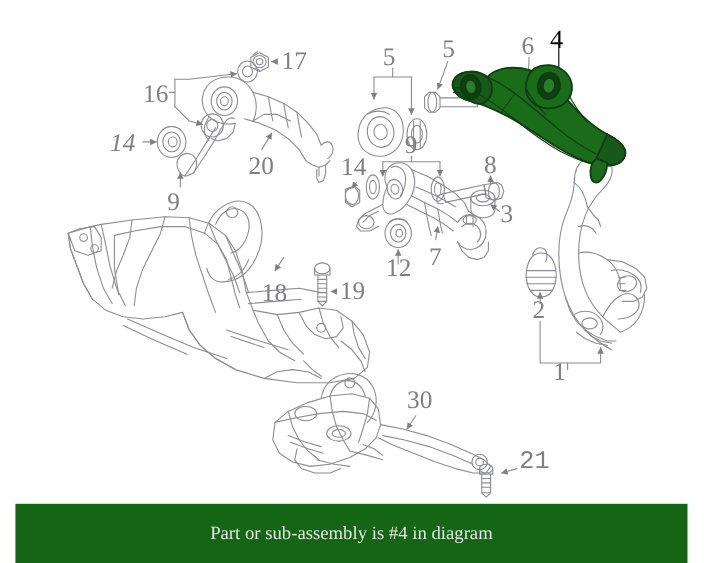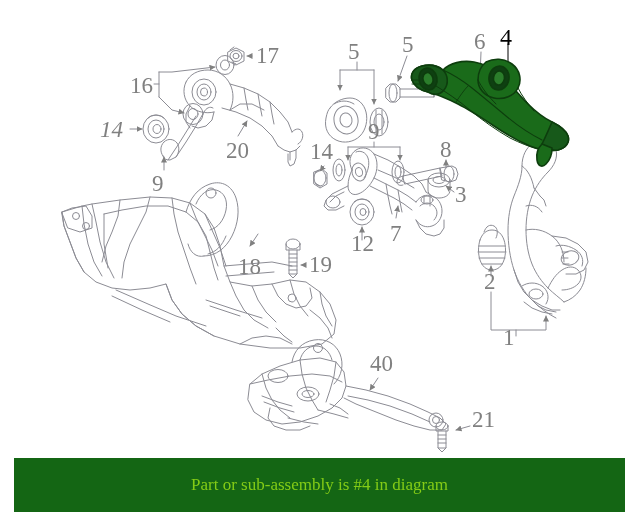--- a/index.html
+++ b/index.html
@@ -46,21 +46,21 @@
     background: #146614;
     box-sizing: border-box;
     display: flex;
     flex-direction: column;
     align-items: center;
     justify-content: center;
   }
   #banner .banner-line {
     font-family: "Liberation Serif", serif;
     font-size: 17px;
-    color: #84cc16;
+    color: #e5e5e5;
     line-height: 1.25;
     text-align: center;
     white-space: nowrap;
   }
 </style>
 </head>
 <body>
 
 <div id="app">
 
@@ -427,22 +427,22 @@
   <div class="callout" style="left:310px; top:140px;">14</div>
   <div class="callout" style="left:348px; top:40px;">5</div>
   <div class="callout" style="left:351px; top:232px;text-align:right;">12</div>
   <div class="callout" style="left:226px; top:139px;">20</div>
   <div class="callout" style="left:100px; top:118px;font-style:italic;">14</div>
   <div class="callout" style="left:152px; top:172px;">9</div>
   <div class="callout" style="left:130px; top:74px;">16</div>
   <div class="callout" style="left:256px; top:44px;">17</div>
   <div class="callout" style="left:238px; top:216px;margin-top:39px;">18</div>
   <div class="callout" style="left:309px; top:253px;">19</div>
-  <div class="callout" style="left:370px; top:352px;">40</div>
-  <div class="callout" style="left:472px; top:408px;">21</div>
+  <div class="callout" style="left:370px; top:352px;">30</div>
+  <div class="callout" style="left:472px; top:408px;font-family:Liberation Mono, monospace;">21</div>
 
   <svg style="position:absolute; left:0; top:0; width:640px; height:460px; pointer-events:none;" viewBox="0 0 640 460" xmlns="http://www.w3.org/2000/svg">
     <g stroke="#0d3d0d" stroke-width="1.6" stroke-linejoin="round" stroke-linecap="round">
 
       <path d="M443,70 C450,63 462,60 474,62 C486,64 496,70 504,78
                C512,86 520,96 528,104 C536,112 544,118 552,122
                C560,126 566,130 568,136 C570,142 566,148 558,150
                C550,152 540,150 530,146 C518,141 506,134 494,126
                C482,118 470,110 458,104 C446,98 436,94 428,92
                C420,90 414,86 412,80 C410,74 414,68 422,66

